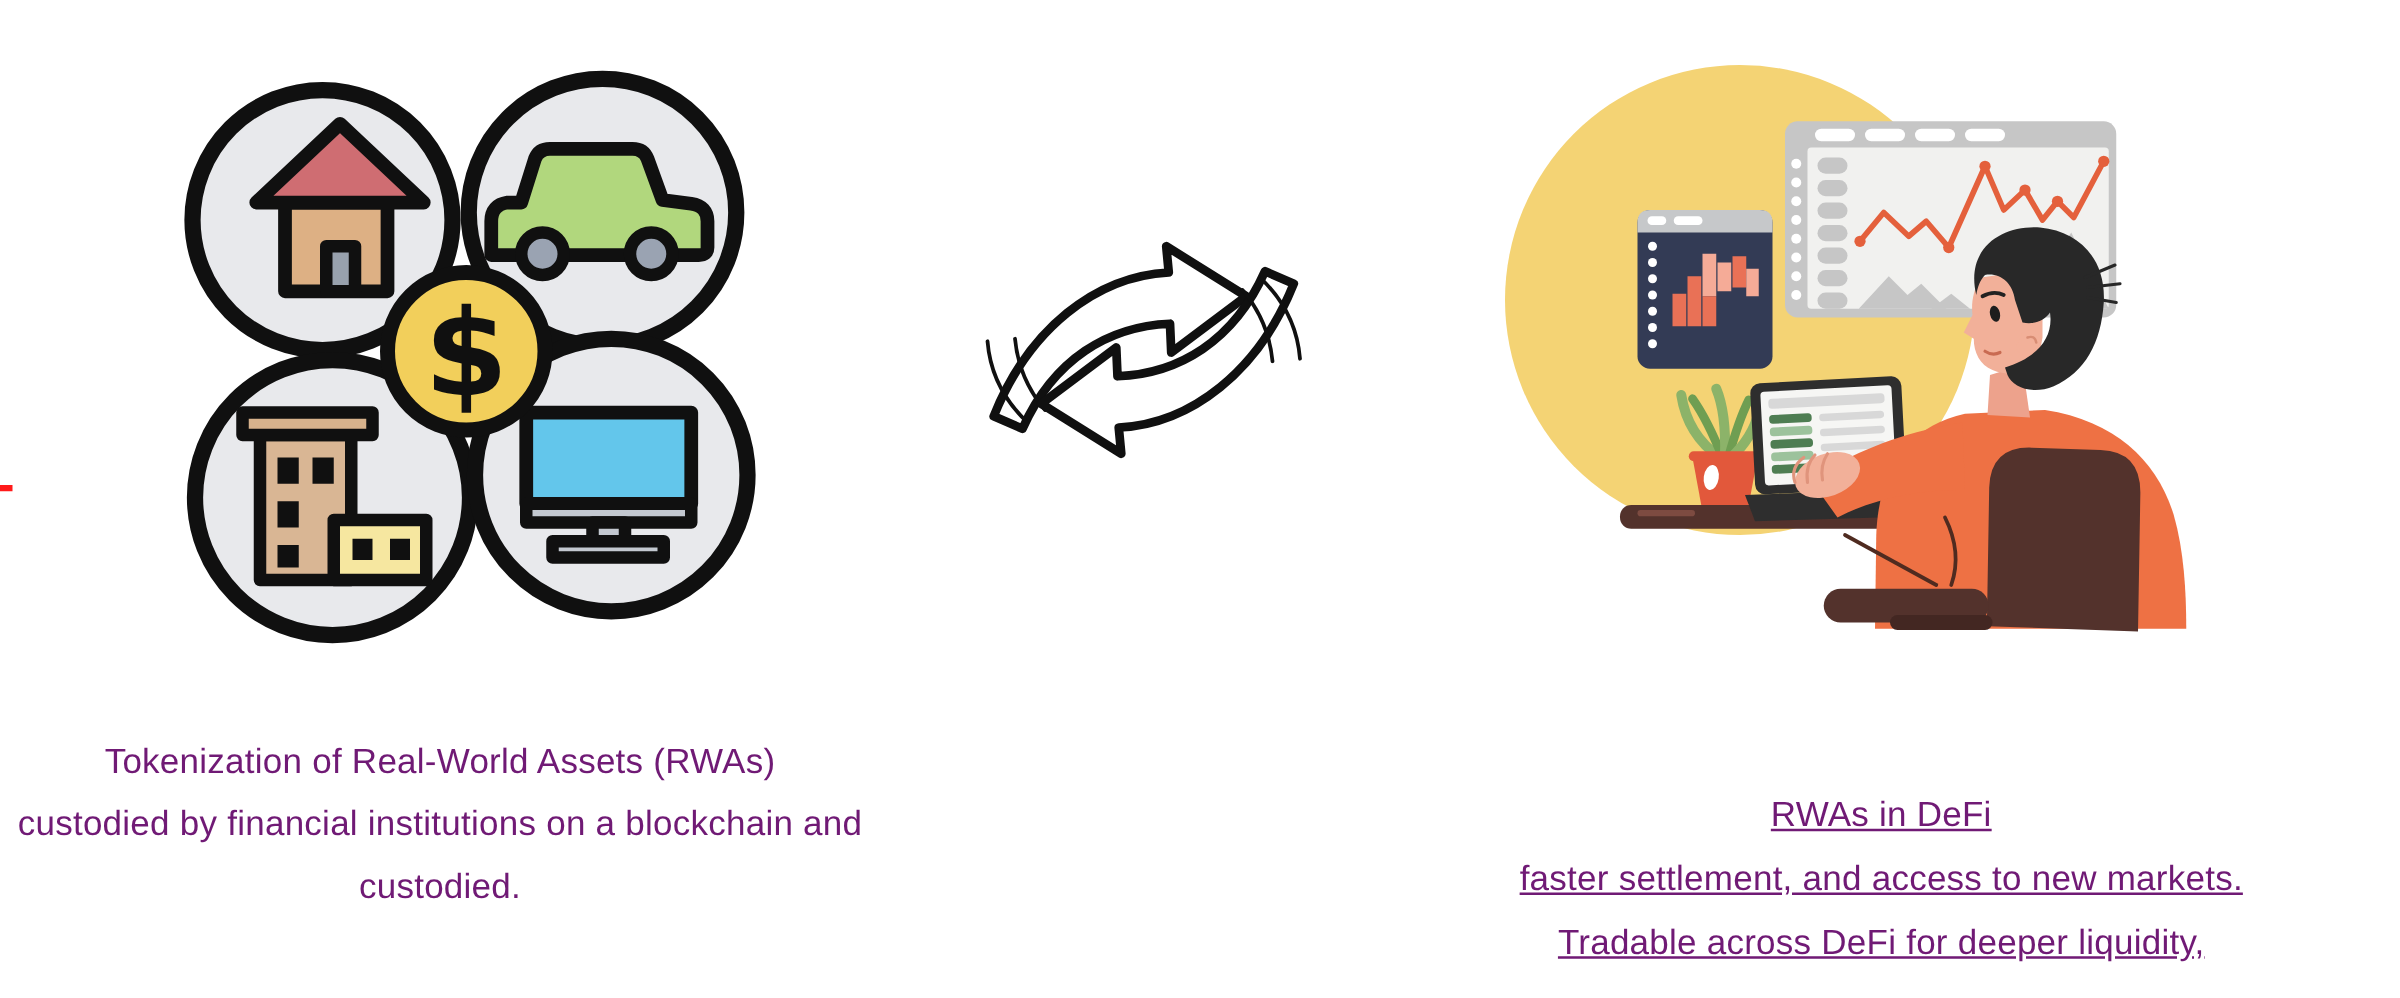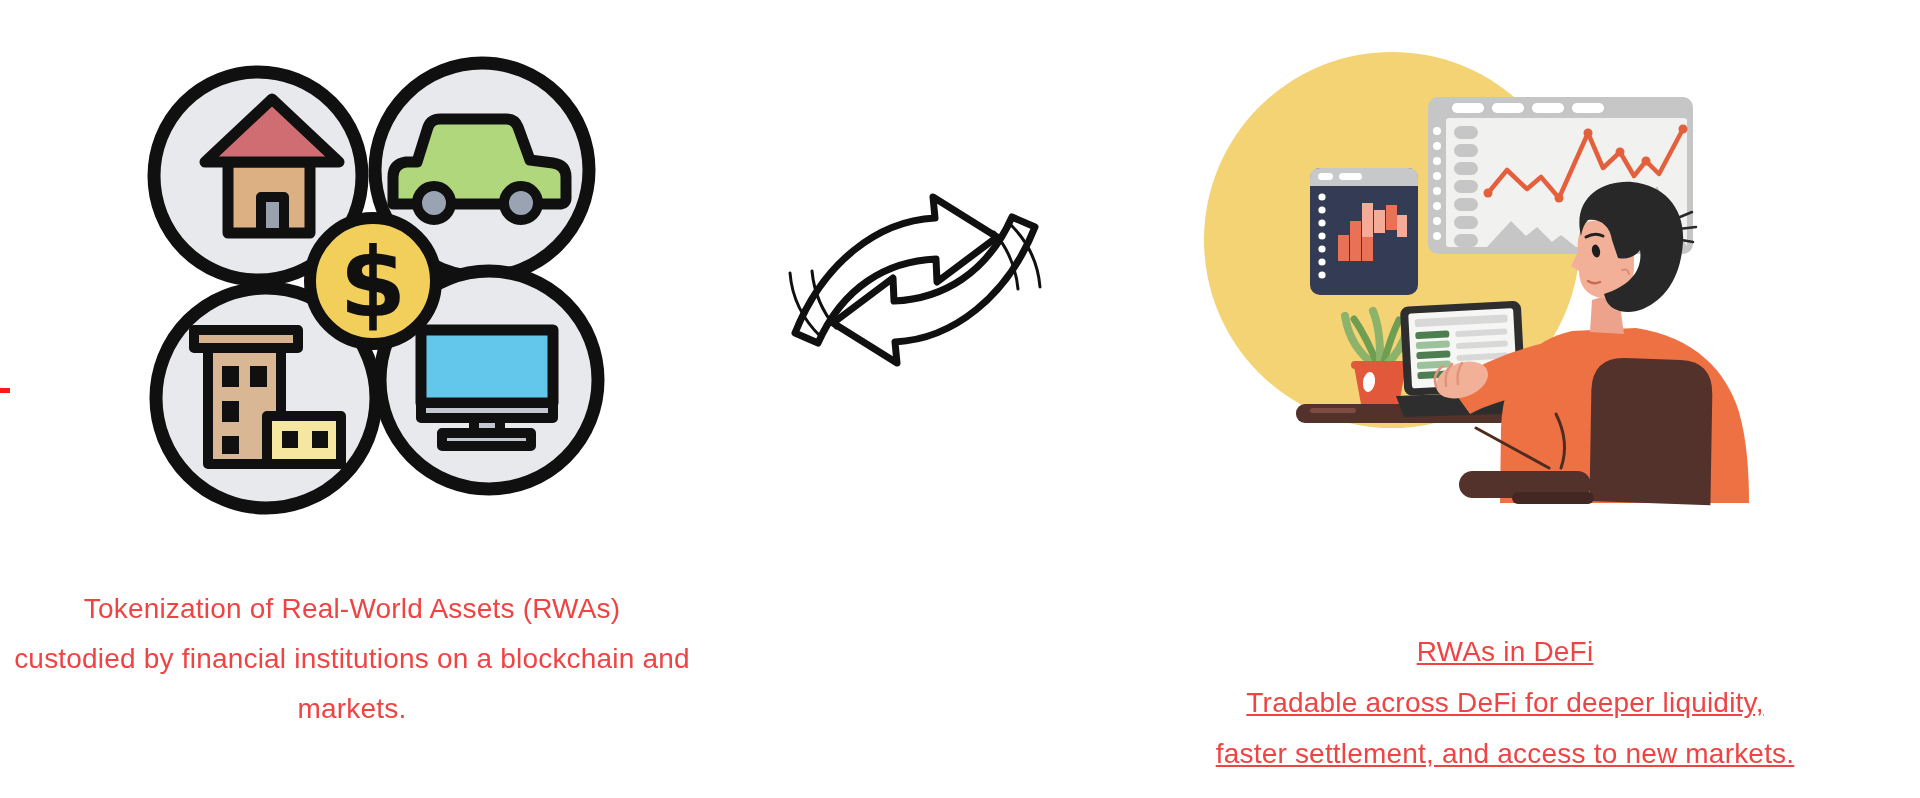--- a/index.html
+++ b/index.html
@@ -7,21 +7,21 @@
     position:relative;
     width:1920px;height:798px;
     background:#ffffff;
     overflow:hidden;
     font-family:"Liberation Sans", sans-serif;
   }
   .art{position:absolute;left:0;top:0;}
   .caption{
     position:absolute;
     text-align:center;
-    color:#ef4444;
+    color:#701a75;
     font-size:28px;
     line-height:50px;
     letter-spacing:0.2px;
   }
   .caption-left{left:10px;top:584px;width:684px;}
   .caption-right{left:1105px;top:626px;width:800px;line-height:51px;text-decoration:underline;}
   .red-mark{
     position:absolute;left:0;top:388px;width:10px;height:5px;background:#ff1a1a;
   }
 </style>
@@ -225,22 +225,22 @@
         <rect x="1512" y="492" width="82" height="12" rx="6" fill="#432722"></rect>
       </g>
     </g>
   </svg>
 
   <div class="red-mark"></div>
 
   <div class="caption caption-left">
     <div>Tokenization of Real-World Assets (RWAs)</div>
     <div>custodied by financial institutions on a blockchain and</div>
-    <div>markets.</div>
+    <div>custodied.</div>
   </div>
 
   <div class="caption caption-right">
     <div>RWAs in DeFi</div>
+    <div>faster settlement, and access to new markets.</div>
     <div>Tradable across DeFi for deeper liquidity,</div>
-    <div>faster settlement, and access to new markets.</div>
   </div>
 
 </div>
 
 </body></html>

